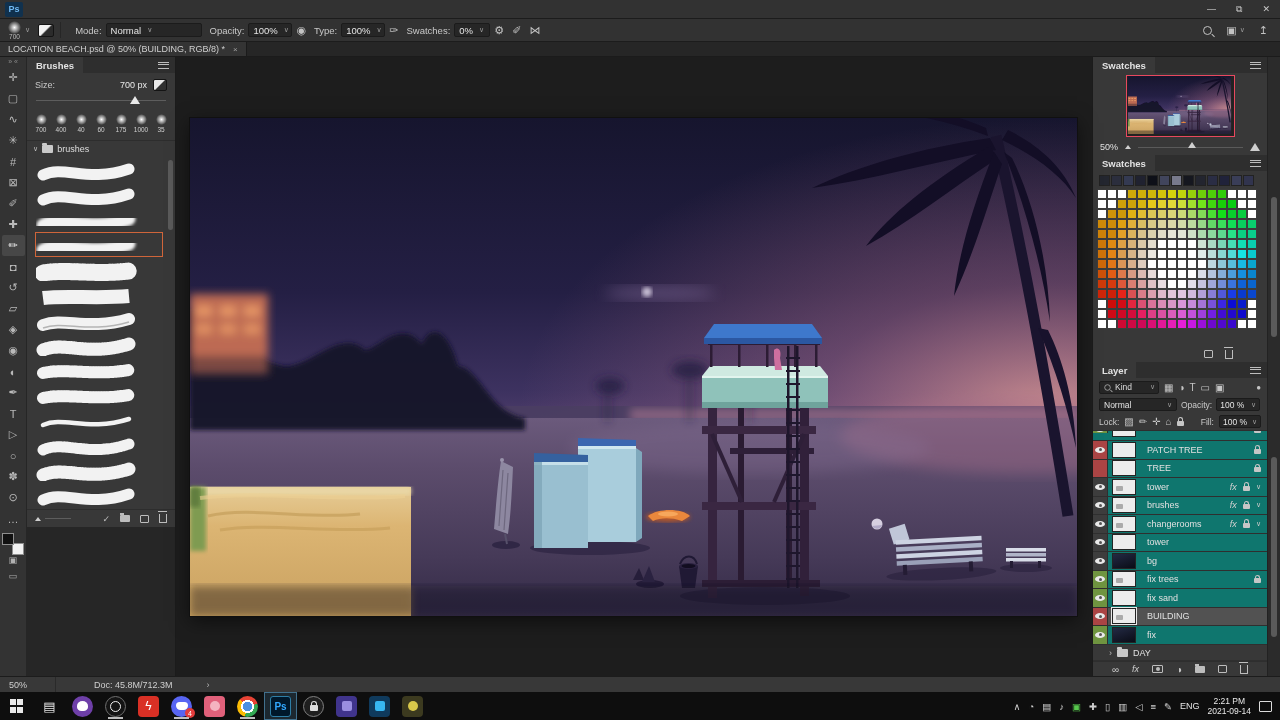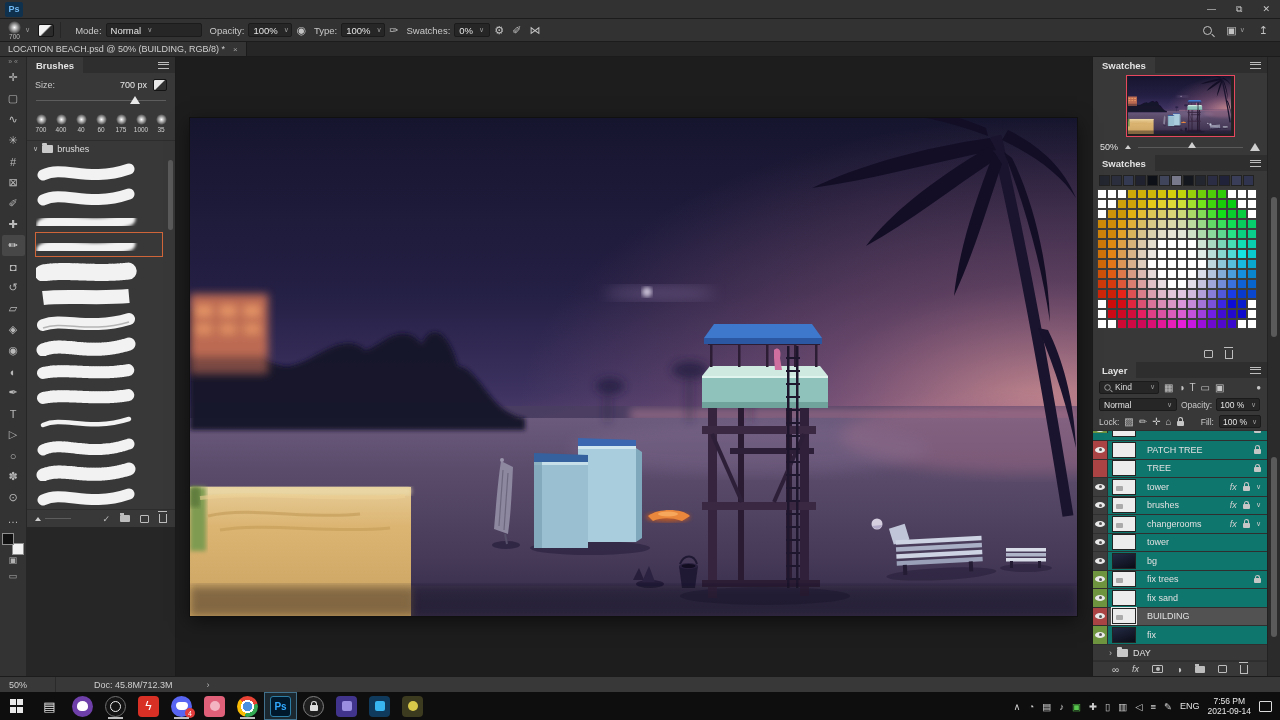--- a/index.html
+++ b/index.html
@@ -1182,19 +1182,19 @@
           <span class="tray-ic" style="color: rgb(87, 200, 77);">▣</span>
           <span class="tray-ic">✚</span>
           <span class="tray-ic">▯</span>
           <span class="tray-ic">▥</span>
           <span class="tray-ic">◁</span>
           <span class="tray-ic">≡</span>
           <span class="tray-ic">✎</span>
         </div>
       <span class="tray-lang">ENG</span>
       <div class="tray-clock">
-        <div>7:56 PM</div>
+        <div>2:21 PM</div>
         <div>2021-09-14</div>
       </div>
       <div class="notif"></div>
     </div>
   </div>
 </div>
 
 </body></html>

